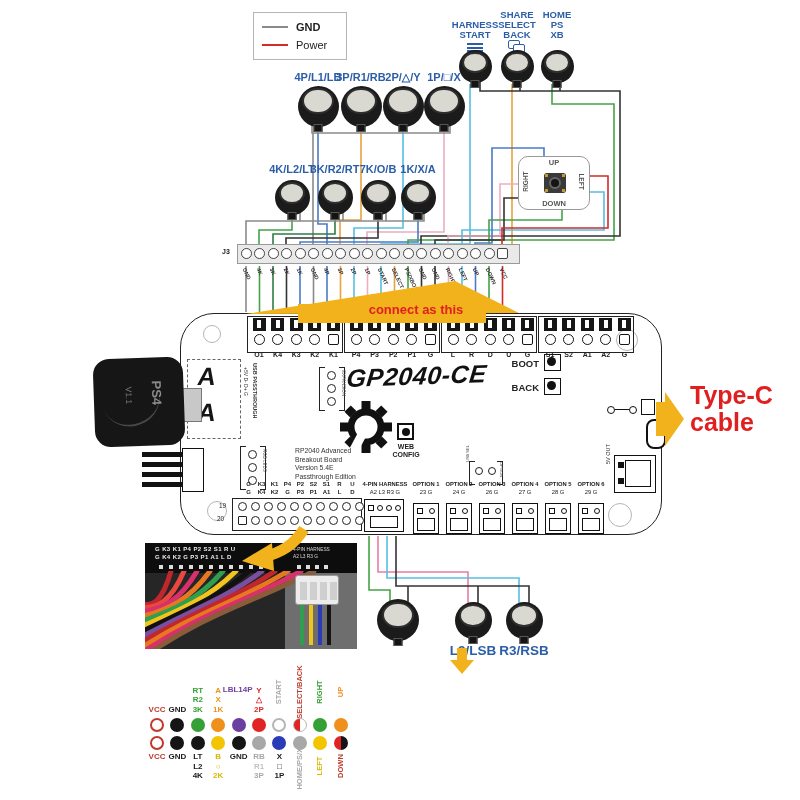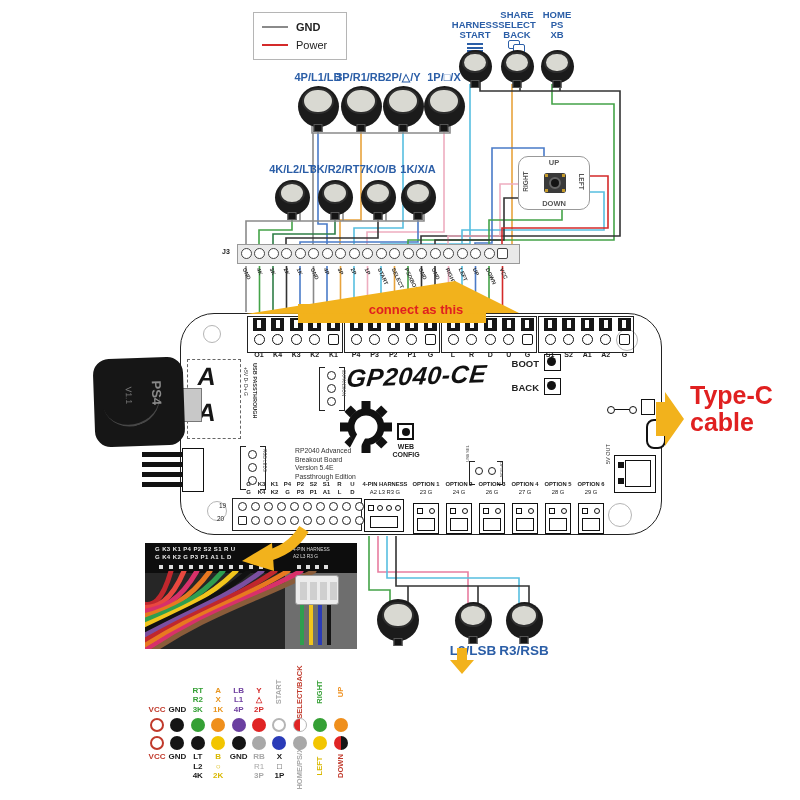--- a/index.html
+++ b/index.html
@@ -627,21 +627,21 @@
       <div style="font-size: 8px; font-weight: bold; line-height: 9.5px; color: rgb(232, 149, 30);">X</div>
       <div style="font-size: 8px; font-weight: bold; line-height: 9.5px; color: rgb(232, 149, 30);">1K</div>
     </div>
     <div class="abs" style="left: 211.2px; top: 718px; width: 14px; height: 14px; border-radius: 50%; box-sizing: border-box; z-index: 2; background: rgb(239, 143, 28);"></div>
     <div class="abs" style="left: 211.2px; top: 735.5px; width: 14px; height: 14px; border-radius: 50%; box-sizing: border-box; z-index: 2; background: rgb(242, 197, 0);"></div>
     <div class="abs" style="left: 204.2px; top: 752px; width: 28px; height: 48px; display: flex; flex-direction: column; align-items: center; z-index: 2; justify-content: flex-start;">
       <div style="font-size: 8px; font-weight: bold; line-height: 9.5px; color: rgb(217, 184, 0);">B</div>
       <div style="font-size: 8px; font-weight: bold; line-height: 9.5px; color: rgb(217, 184, 0);">○</div>
       <div style="font-size: 8px; font-weight: bold; line-height: 9.5px; color: rgb(217, 184, 0);">2K</div>
     </div>
-    <div class="abs" style="left: 224.6px; top: 666px; width: 28px; height: 48px; display: flex; flex-direction: column; align-items: center; z-index: 2; justify-content: flex-end;">
+    <div class="abs" style="left: 224.6px; top: 666px; width: 28px; height: 48px; display: flex; flex-direction: row; align-items: center; z-index: 2; justify-content: flex-end;">
       <div style="font-size: 8px; font-weight: bold; line-height: 9.5px; color: rgb(112, 64, 160);">LB</div>
       <div style="font-size: 8px; font-weight: bold; line-height: 9.5px; color: rgb(112, 64, 160);">L1</div>
       <div style="font-size: 8px; font-weight: bold; line-height: 9.5px; color: rgb(112, 64, 160);">4P</div>
     </div>
     <div class="abs" style="left: 231.6px; top: 718px; width: 14px; height: 14px; border-radius: 50%; box-sizing: border-box; z-index: 2; background: rgb(106, 63, 160);"></div>
     <div class="abs" style="left: 231.6px; top: 735.5px; width: 14px; height: 14px; border-radius: 50%; box-sizing: border-box; z-index: 2; background: rgb(21, 21, 21);"></div>
     <div class="abs" style="left: 224.6px; top: 752px; width: 28px; height: 48px; display: flex; flex-direction: column; align-items: center; z-index: 2; justify-content: flex-start;">
       <div style="font-size: 8px; font-weight: bold; line-height: 9.5px; color: rgb(26, 26, 26);">GND</div>
     </div>
     <div class="abs" style="left: 245px; top: 666px; width: 28px; height: 48px; display: flex; flex-direction: column; align-items: center; z-index: 2; justify-content: flex-end;">

